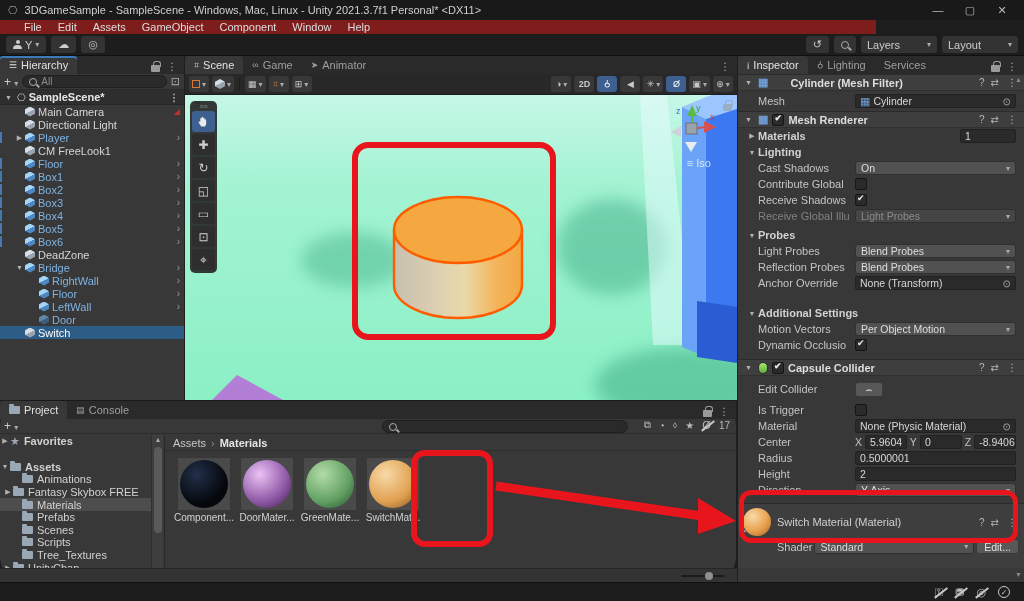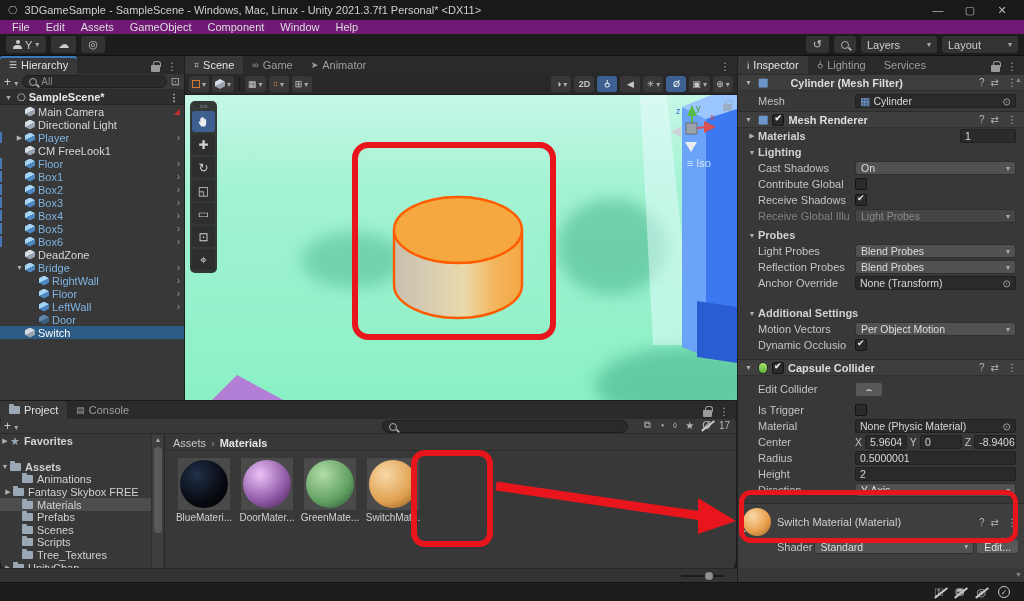--- a/index.html
+++ b/index.html
@@ -3,21 +3,21 @@
 <meta charset="utf-8">
 <style>
 *{box-sizing:border-box;margin:0;padding:0;}
 html,body{width:1024px;height:601px;overflow:hidden;}
 body{position:relative;background:#1e1e1e;font-family:"Liberation Sans",sans-serif;font-size:11px;color:#c8c8c8;-webkit-font-smoothing:antialiased;}
 .abs{position:absolute;}
 
 #titlebar{left:0;top:0;width:1024px;height:20px;background:#191919;display:flex;align-items:center;padding:0 8px;gap:7px;color:#cfcfcf;}
 #titlebar .wbtns{margin-left:auto;display:flex;gap:4px;}
 #titlebar .wbtn{width:28px;height:16px;display:flex;align-items:center;justify-content:center;color:#bbb;font-size:11px;}
-#menubar{left:0;top:20px;width:1024px;height:14px;background:#701a75;display:flex;align-items:center;padding-left:4px;}
+#menubar{left:0;top:20px;width:876px;height:14px;background:#7f1d1d;display:flex;align-items:center;padding-left:16px;}
 #menubar span{padding:0 8px;color:#ddd;}
 #toolbar{left:0;top:34px;width:1024px;height:22px;background:#1d1d1d;border-bottom:1px solid #101010;display:flex;align-items:center;padding:0 6px;gap:5px;}
 .tbtn{background:#333;border-radius:3px;height:17px;display:flex;align-items:center;justify-content:center;padding:0 7px;gap:3px;color:#ccc;}
 .playgrp{position:absolute;left:470px;top:37px;display:flex;gap:2px;}
 .pbtn{width:26px;height:17px;background:#2e2e2e;border-radius:3px;display:flex;align-items:center;justify-content:center;color:#c0c0c0;font-size:9px;gap:2px;}
 .pbars{width:7px;height:9px;border-left:3px solid #c0c0c0;border-right:3px solid #c0c0c0;}
 .stepbar{width:2px;height:9px;background:#c0c0c0;margin-left:1px;}
 .caret{font-size:8px;color:#aaa;}
 .ddbtn{background:#333;border-radius:3px;height:17px;width:76px;display:flex;align-items:center;justify-content:space-between;padding:0 6px;color:#ccc;}
 .rightgrp{margin-left:auto;display:flex;gap:5px;align-items:center;}
@@ -561,21 +561,21 @@
     <div id="breadcrumb">
       <span>Assets</span>
       <span style="color:#8a8a8a;">›</span>
       <b style="color:#e4e4e4;">Materials</b>
     </div>
     <div id="thumbs">
       <div class="asset">
         <span class="thumb64">
             <span class="ball" style="background:radial-gradient(circle at 35% 30%,#22304a,#05070c 65%);"></span>
           </span>
-        <span class="aname">BlueMateri...</span>
+        <span class="aname">Component...</span>
       </div>
       <div class="asset">
         <span class="thumb64">
             <span class="ball" style="background:radial-gradient(circle at 35% 30%,#ebc2f5,#8d57a5 60%,#45254f 95%);"></span>
           </span>
         <span class="aname">DoorMater...</span>
       </div>
       <div class="asset">
         <span class="thumb64">
             <span class="ball" style="background:radial-gradient(circle at 35% 30%,#b2dda6,#619f62 60%,#2c5434 95%);"></span>

